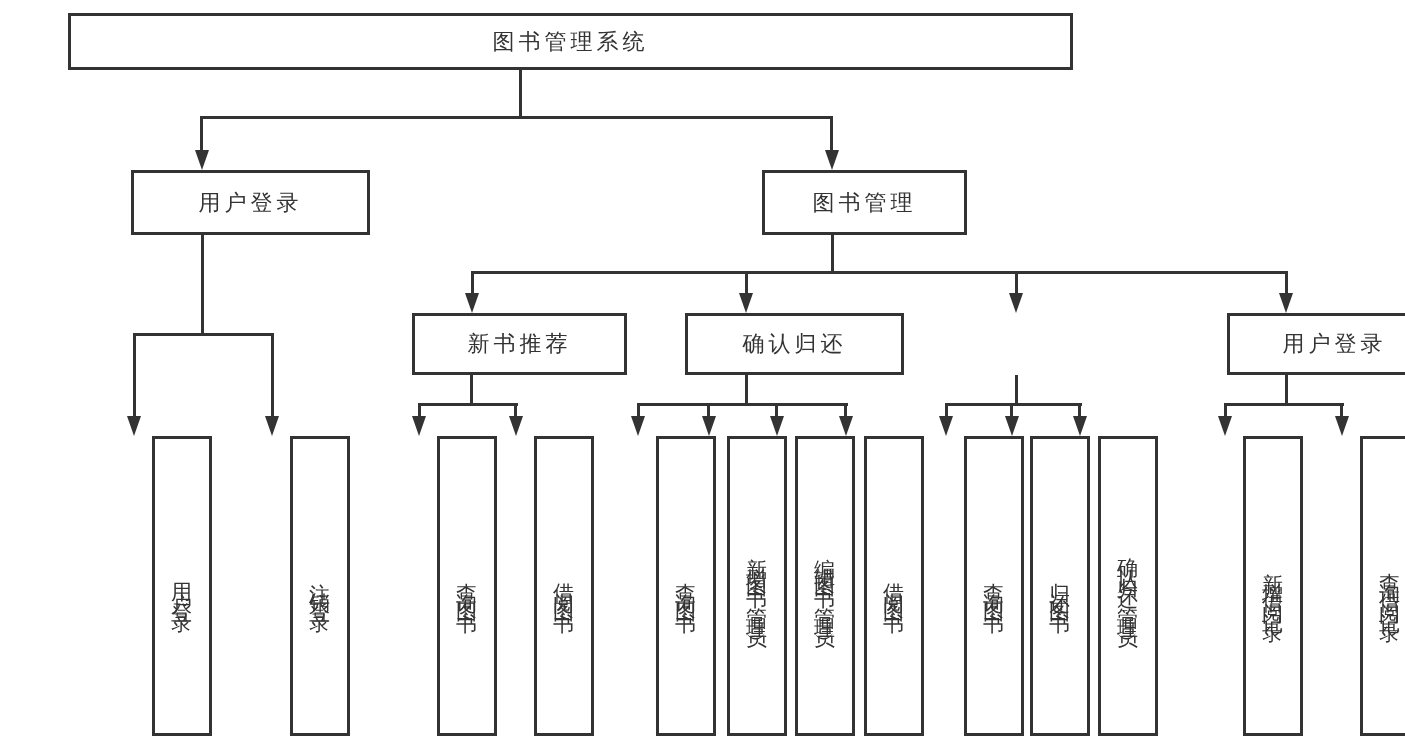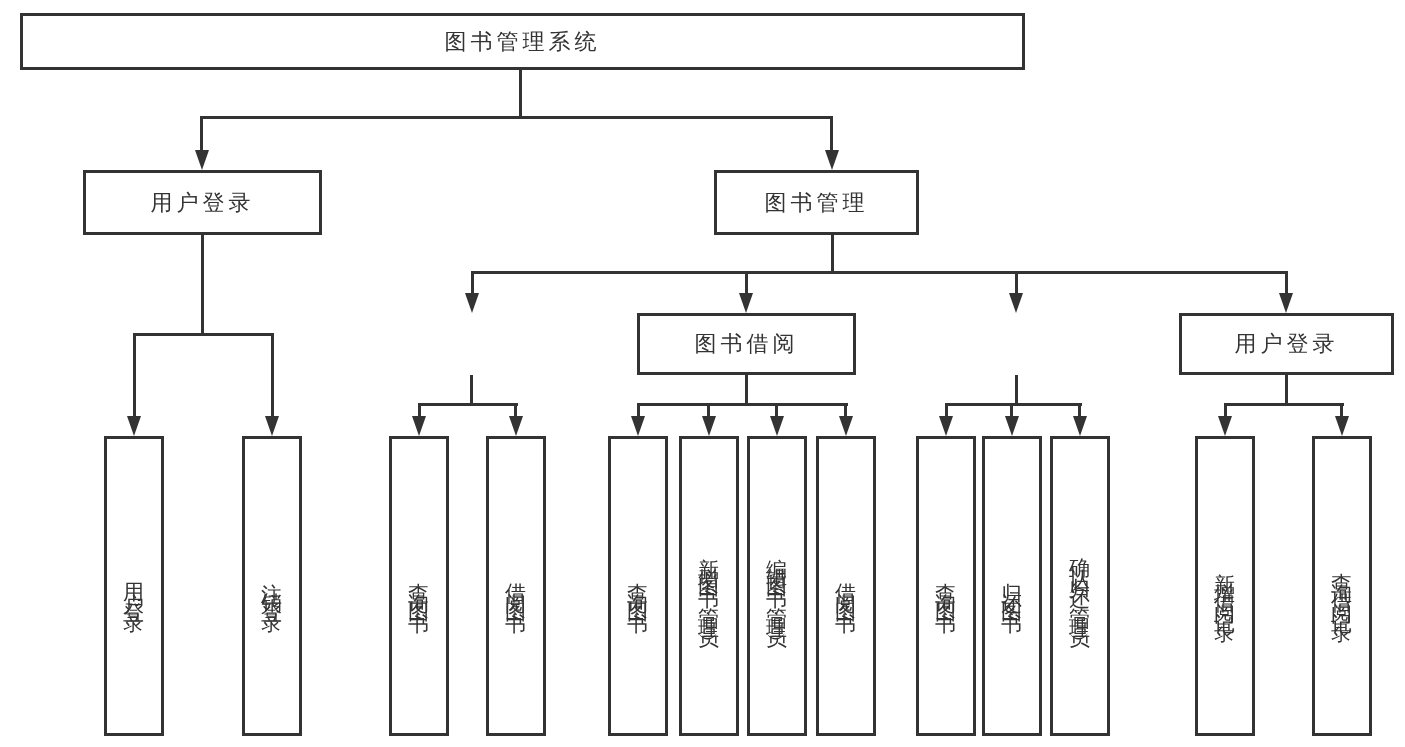--- a/index.html
+++ b/index.html
@@ -14,20 +14,21 @@
     position:relative;width:1405px;height:747px;overflow:hidden;
     background:var(--background);
     font-family:"Liberation Sans","DejaVu Sans",sans-serif;
     color:var(--text);
   }
   .box{
     position:absolute;box-sizing:border-box;
     background:var(--box-fill);border:3px solid var(--line);
     display:flex;align-items:center;justify-content:center;
     z-index:2;
+    margin-left:48px;
   }
   .box .lbl{
     font-size:22px;letter-spacing:4px;color:var(--text);white-space:nowrap;
   }
   .box.vert .lbl{
     writing-mode:vertical-rl;text-orientation:mixed;
     font-size:21px;letter-spacing:10px;line-height:1;
   }
   .hl{position:absolute;height:3px;background:var(--line);z-index:1;}
   .vl{position:absolute;width:3px;background:var(--line);z-index:1;}
@@ -75,22 +76,25 @@
   <i class="hl" style="left:471px;top:271px;width:817px"></i>
   <i class="vl" style="left:471px;top:271px;height:24px"></i>
   <i class="ar" style="left:465px;top:293px"></i>
   <i class="vl" style="left:745px;top:271px;height:24px"></i>
   <i class="ar" style="left:739px;top:293px"></i>
   <i class="vl" style="left:1015px;top:271px;height:24px"></i>
   <i class="ar" style="left:1009px;top:293px"></i>
   <i class="vl" style="left:1285px;top:271px;height:24px"></i>
   <i class="ar" style="left:1279px;top:293px"></i>
 
+  <div class="box" style="left:364px;top:313px;width:215px;height:62px">
+    <span class="lbl">新书推荐</span>
+  </div>
   <div class="box" style="left:637px;top:313px;width:219px;height:62px">
-    <span class="lbl">图书借阅</span>
+    <span class="lbl">确认归还</span>
   </div>
   <div class="box" style="left:1179px;top:313px;width:215px;height:62px">
     <span class="lbl">用户登录</span>
   </div>
 
   <i class="vl" style="left:470px;top:375px;height:30px"></i>
   <i class="hl" style="left:418px;top:403px;width:100px"></i>
   <i class="vl" style="left:418px;top:403px;height:14px"></i>
   <i class="ar" style="left:412px;top:416px"></i>
   <i class="vl" style="left:514px;top:403px;height:14px"></i>

